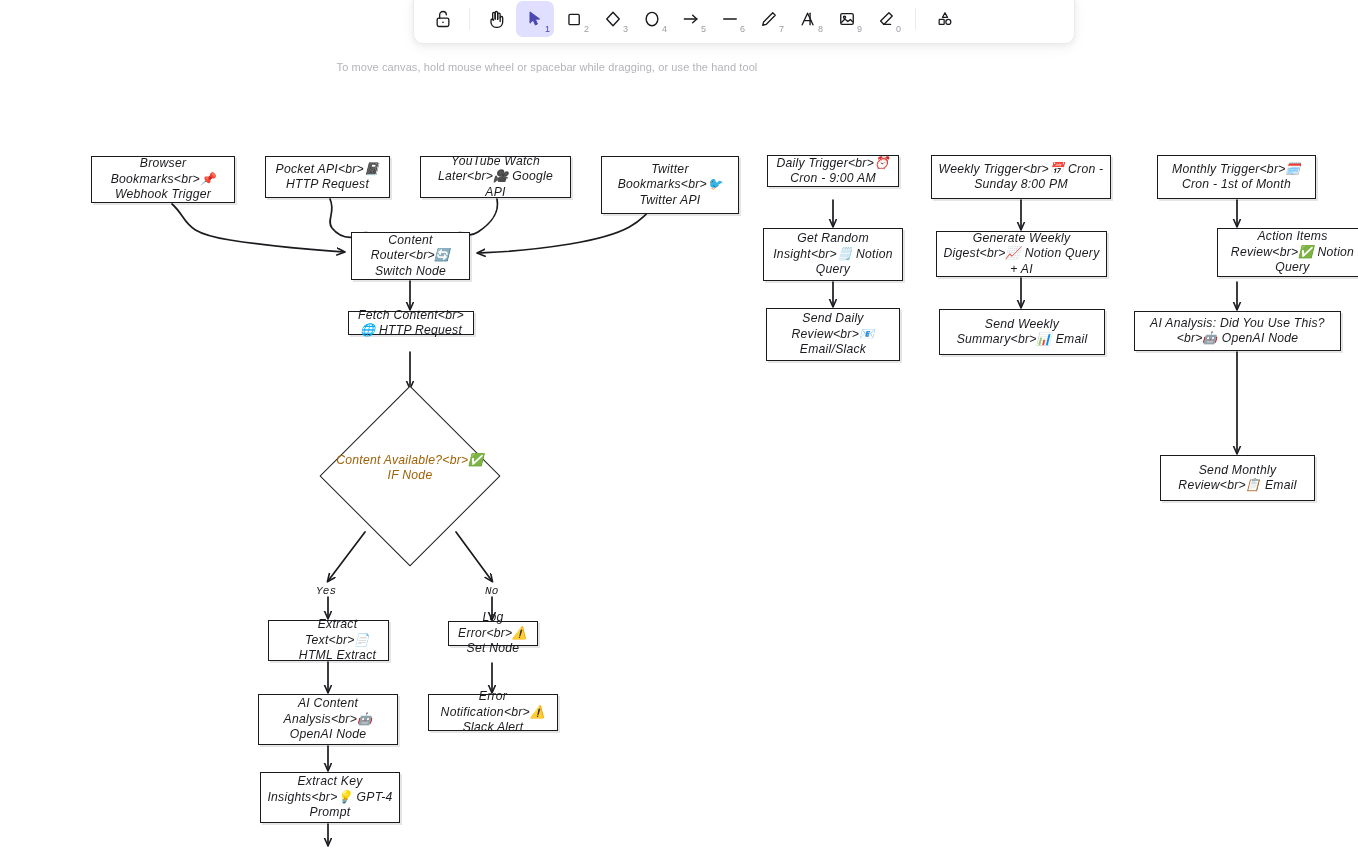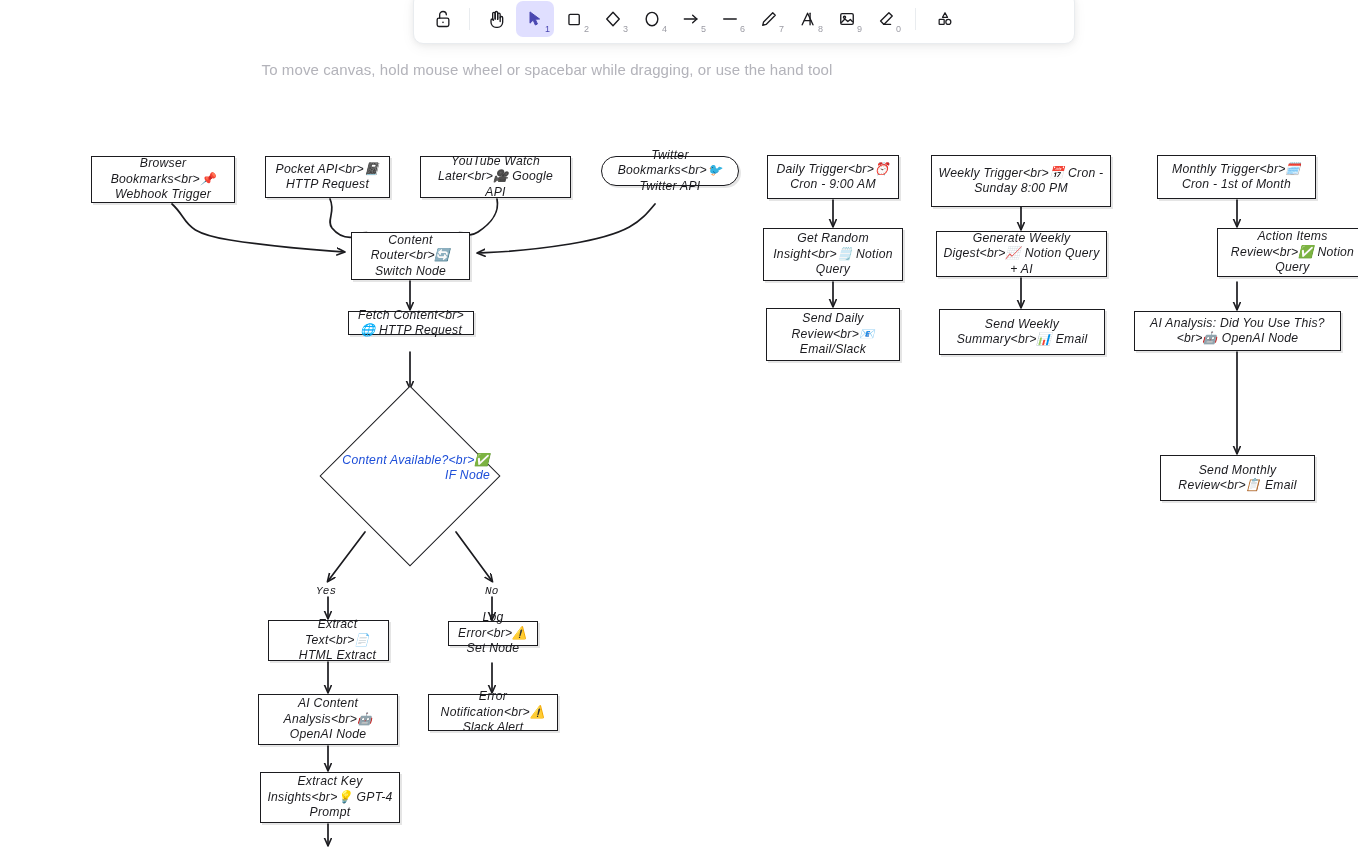--- a/index.html
+++ b/index.html
@@ -56,21 +56,21 @@
     align-self: flex-end;
   }
   .tool-sep.wide { margin: 0 9px 7px 9px; }
 
   
   .canvas-hint {
     position: absolute;
     left: 0; top: 61px;
     width: 1094px;
     text-align: center;
-    font-size: 15px;
+    font-size: 11px;
     color: #b3b3ba;
     font-family: "Liberation Sans", sans-serif;
     letter-spacing: 0.1px;
   }
 
   
   #canvas {
     position: absolute;
     left: 0; top: 0;
     width: 1358px; height: 849px;
@@ -100,27 +100,27 @@
 
   .diamond {
     position: absolute;
     border: 1.7px solid #1b1b1f;
     background: #ffffff;
     transform: rotate(45deg);
     cursor: move;
   }
   .diamond-label {
     position: absolute;
-    text-align: right;
+    text-align: center;
     font-family: "Liberation Sans", sans-serif;
     font-size: 12.2px;
     line-height: 15.4px;
     font-style: italic;
     letter-spacing: 0.25px;
-    color: #1d4ed8;
+    color: #a16207;
     pointer-events: none;
   }
 
   .edge-label {
     position: absolute;
     font-family: Liberation Mono, monospace;
     font-size: 11px;
     font-style: italic;
     color: #1b1b1f;
     letter-spacing: 0.2px;
@@ -176,21 +176,21 @@
     <div id="nodes-layer">
         <div class="node" style="left: 91px; top: 156px; width: 144px; height: 47px;">
           <span>Browser Bookmarks&lt;br&gt;📌 Webhook Trigger</span>
         </div>
         <div class="node" style="left: 265px; top: 156px; width: 125px; height: 42px;">
           <span>Pocket API&lt;br&gt;📓 HTTP Request</span>
         </div>
         <div class="node" style="left: 420px; top: 156px; width: 151px; height: 42px;">
           <span>YouTube Watch Later&lt;br&gt;🎥 Google API</span>
         </div>
-        <div class="node" style="left: 601px; top: 156px; width: 138px; height: 30px; border-radius: 17px;">
+        <div class="node" style="left: 601px; top: 156px; width: 138px; height: 58px;">
           <span>Twitter Bookmarks&lt;br&gt;🐦 Twitter API</span>
         </div>
         <div class="node" style="left: 351px; top: 232px; width: 119px; height: 48px;">
           <span>Content Router&lt;br&gt;🔄 Switch Node</span>
         </div>
         <div class="node" style="left: 348px; top: 311px; width: 126px; height: 24px;">
           <span>Fetch Content&lt;br&gt;🌐 HTTP Request</span>
         </div>
         <div class="node" style="left: 268px; top: 620px; width: 121px; height: 41px; padding-left: 24px;">
           <span>Extract Text&lt;br&gt;📄 HTML Extract</span>
@@ -200,30 +200,30 @@
         </div>
         <div class="node" style="left: 258px; top: 694px; width: 140px; height: 51px;">
           <span>AI Content Analysis&lt;br&gt;🤖 OpenAI Node</span>
         </div>
         <div class="node" style="left: 428px; top: 694px; width: 130px; height: 37px;">
           <span>Error Notification&lt;br&gt;⚠️ Slack Alert</span>
         </div>
         <div class="node" style="left: 260px; top: 772px; width: 140px; height: 51px;">
           <span>Extract Key Insights&lt;br&gt;💡 GPT-4 Prompt</span>
         </div>
-        <div class="node" style="left: 767px; top: 155px; width: 132px; height: 44px;">
+        <div class="node" style="left: 767px; top: 155px; width: 132px; height: 32px;">
           <span>Daily Trigger&lt;br&gt;⏰ Cron - 9:00 AM</span>
         </div>
         <div class="node" style="left: 763px; top: 228px; width: 140px; height: 53px;">
           <span>Get Random Insight&lt;br&gt;🗒️ Notion Query</span>
         </div>
         <div class="node" style="left: 766px; top: 308px; width: 134px; height: 53px;">
           <span>Send Daily Review&lt;br&gt;📧 Email/Slack</span>
         </div>
-        <div class="node" style="left: 931px; top: 155px; width: 180px; height: 52px;">
+        <div class="node" style="left: 931px; top: 155px; width: 180px; height: 44px;">
           <span>Weekly Trigger&lt;br&gt;📅 Cron - Sunday 8:00 PM</span>
         </div>
         <div class="node" style="left: 936px; top: 231px; width: 171px; height: 46px;">
           <span>Generate Weekly Digest&lt;br&gt;📈 Notion Query + AI</span>
         </div>
         <div class="node" style="left: 939px; top: 309px; width: 166px; height: 46px;">
           <span>Send Weekly Summary&lt;br&gt;📊 Email</span>
         </div>
         <div class="node" style="left: 1157px; top: 155px; width: 159px; height: 44px;">
           <span>Monthly Trigger&lt;br&gt;🗓️ Cron - 1st of Month</span>

